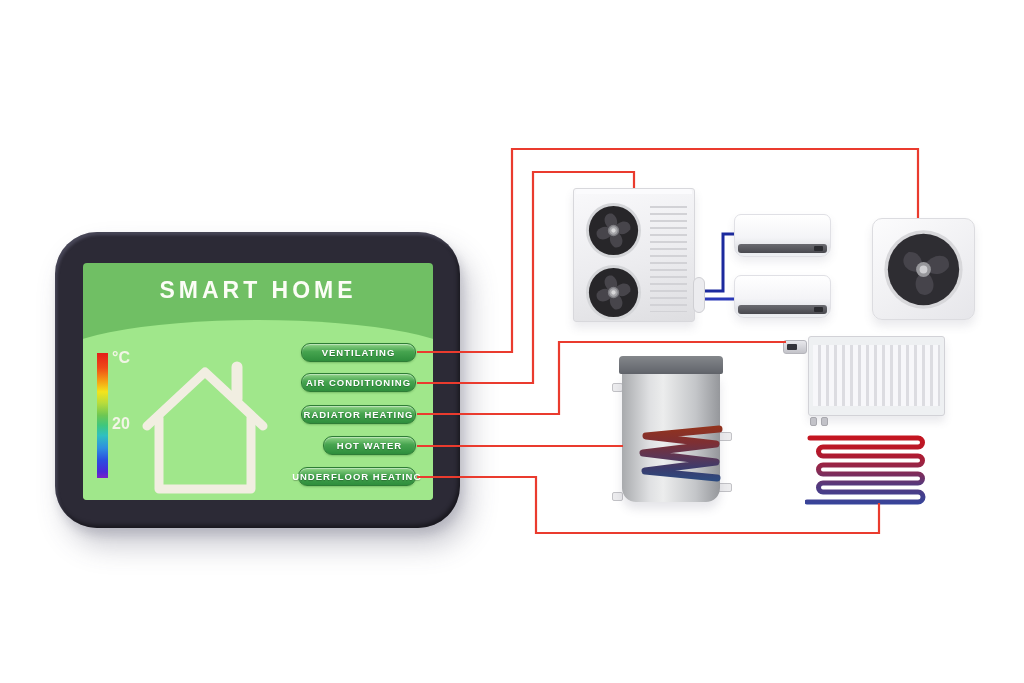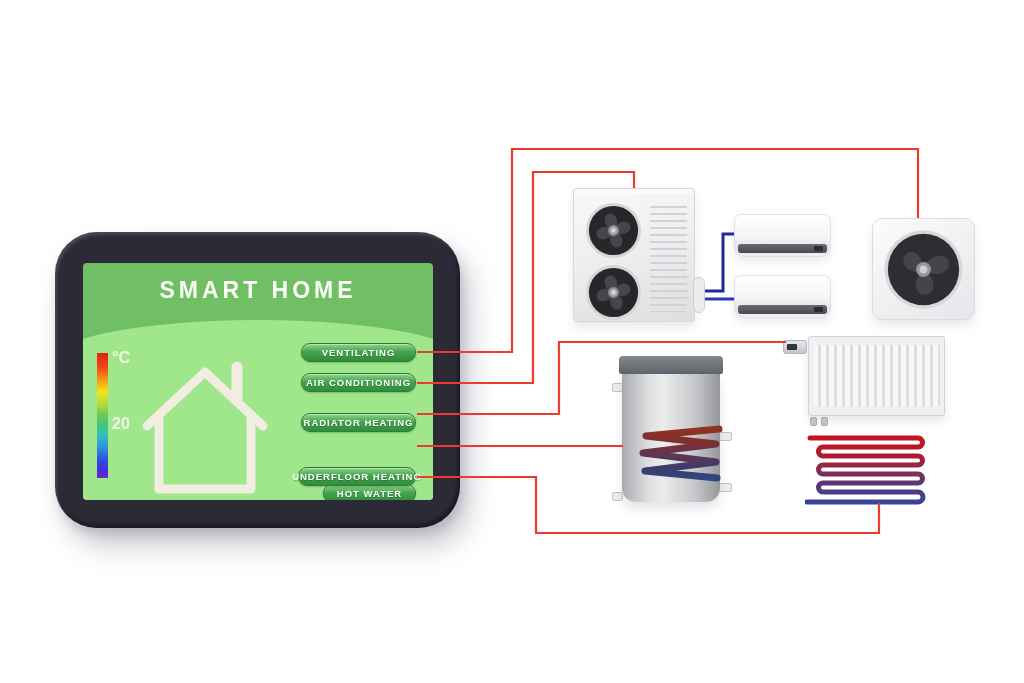--- a/index.html
+++ b/index.html
@@ -37,22 +37,22 @@
   .house-stroke{fill:none;stroke:#f1eee1;stroke-linecap:round;stroke-linejoin:round;}
 
   .btn{position:absolute;height:19px;border-radius:9px;border:1px solid #2e7d36;
        background:linear-gradient(180deg,#8fd487 0%,#46a44f 45%,var(--button-green,#2e8e3c) 100%);
        box-shadow:inset 0 1px 1px rgba(255,255,255,.45), 0 1px 2px rgba(0,70,0,.25);
        color:#fff;font-size:9.5px;font-weight:bold;letter-spacing:1px;
        display:flex;align-items:center;justify-content:center;cursor:pointer;
        text-shadow:0 1px 1px rgba(0,0,0,.25);white-space:nowrap;}
   .btn-ventilating{left:218px;top:80px;width:115px;}
   .btn-air-conditioning{left:218px;top:110px;width:115px;text-align:center;}
-  .btn-radiator-heating{left:218px;top:150px;width:115px;}
-  .btn-hot-water{left:240px;top:173px;width:93px;margin-top:48px;}
+  .btn-radiator-heating{left:218px;top:142px;width:115px;}
+  .btn-hot-water{left:240px;top:173px;width:93px;}
   .btn-underfloor-heating{left:215px;top:204px;width:118px;}
 
   
   .device{position:absolute;z-index:2;}
 
   .outdoor-unit{left:573px;top:188px;width:122px;height:134px;border-radius:3px;
        background:linear-gradient(165deg,#f9f9fb 0%,#ececef 55%,#dedee1 100%);
        border:1px solid #d8d8dc;box-shadow:0 6px 10px rgba(80,80,110,.12);}
   .outdoor-unit .topface{position:absolute;left:2px;right:2px;top:0;height:5px;
        background:#fbfbfd;border-radius:3px 3px 0 0;}

